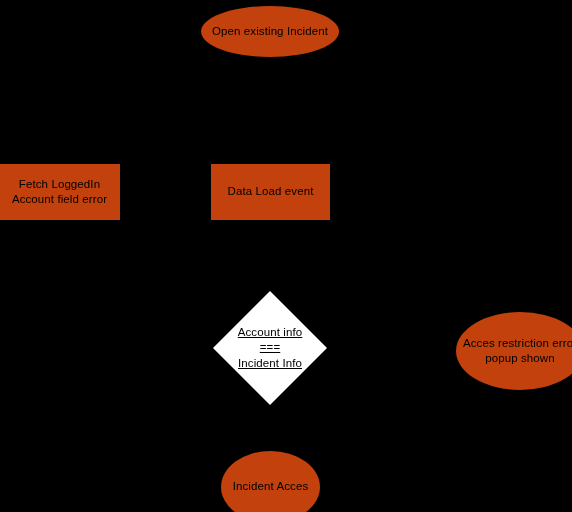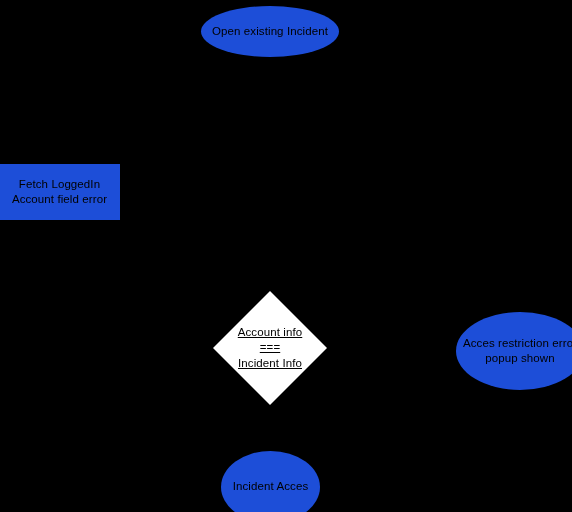--- a/index.html
+++ b/index.html
@@ -11,21 +11,21 @@
   #canvas {
     position: relative;
     width: 572px;
     height: 512px;
     background: #000000;
     overflow: hidden;
     font-family: "Liberation Sans", sans-serif;
   }
   .node {
     position: absolute;
-    background: #1d4ed8;
+    background: #c2410c;
     color: #000000;
     display: flex;
     align-items: center;
     justify-content: center;
     text-align: center;
     box-sizing: border-box;
     line-height: 1.32;
     font-size: 11.5px;
     letter-spacing: 0.1px;
   }
@@ -95,20 +95,23 @@
 
   <div class="node ellipse" id="node-open-existing-incident">
     <span class="label">Open existing Incident</span>
   </div>
 
   <div class="node rect" id="node-fetch-loggedin-account">
     <span class="label">Fetch LoggedIn
 Account field error</span>
   </div>
 
+  <div class="node rect" id="node-data-load-event">
+    <span class="label">Data Load event</span>
+  </div>
 
 
   <div class="node diamond" id="node-account-info-decision">
     <span class="diamond-face"></span>
     <span class="label">Account info
 ===
 Incident Info</span>
   </div>
 
   <div class="node ellipse" id="node-access-restriction-error">

